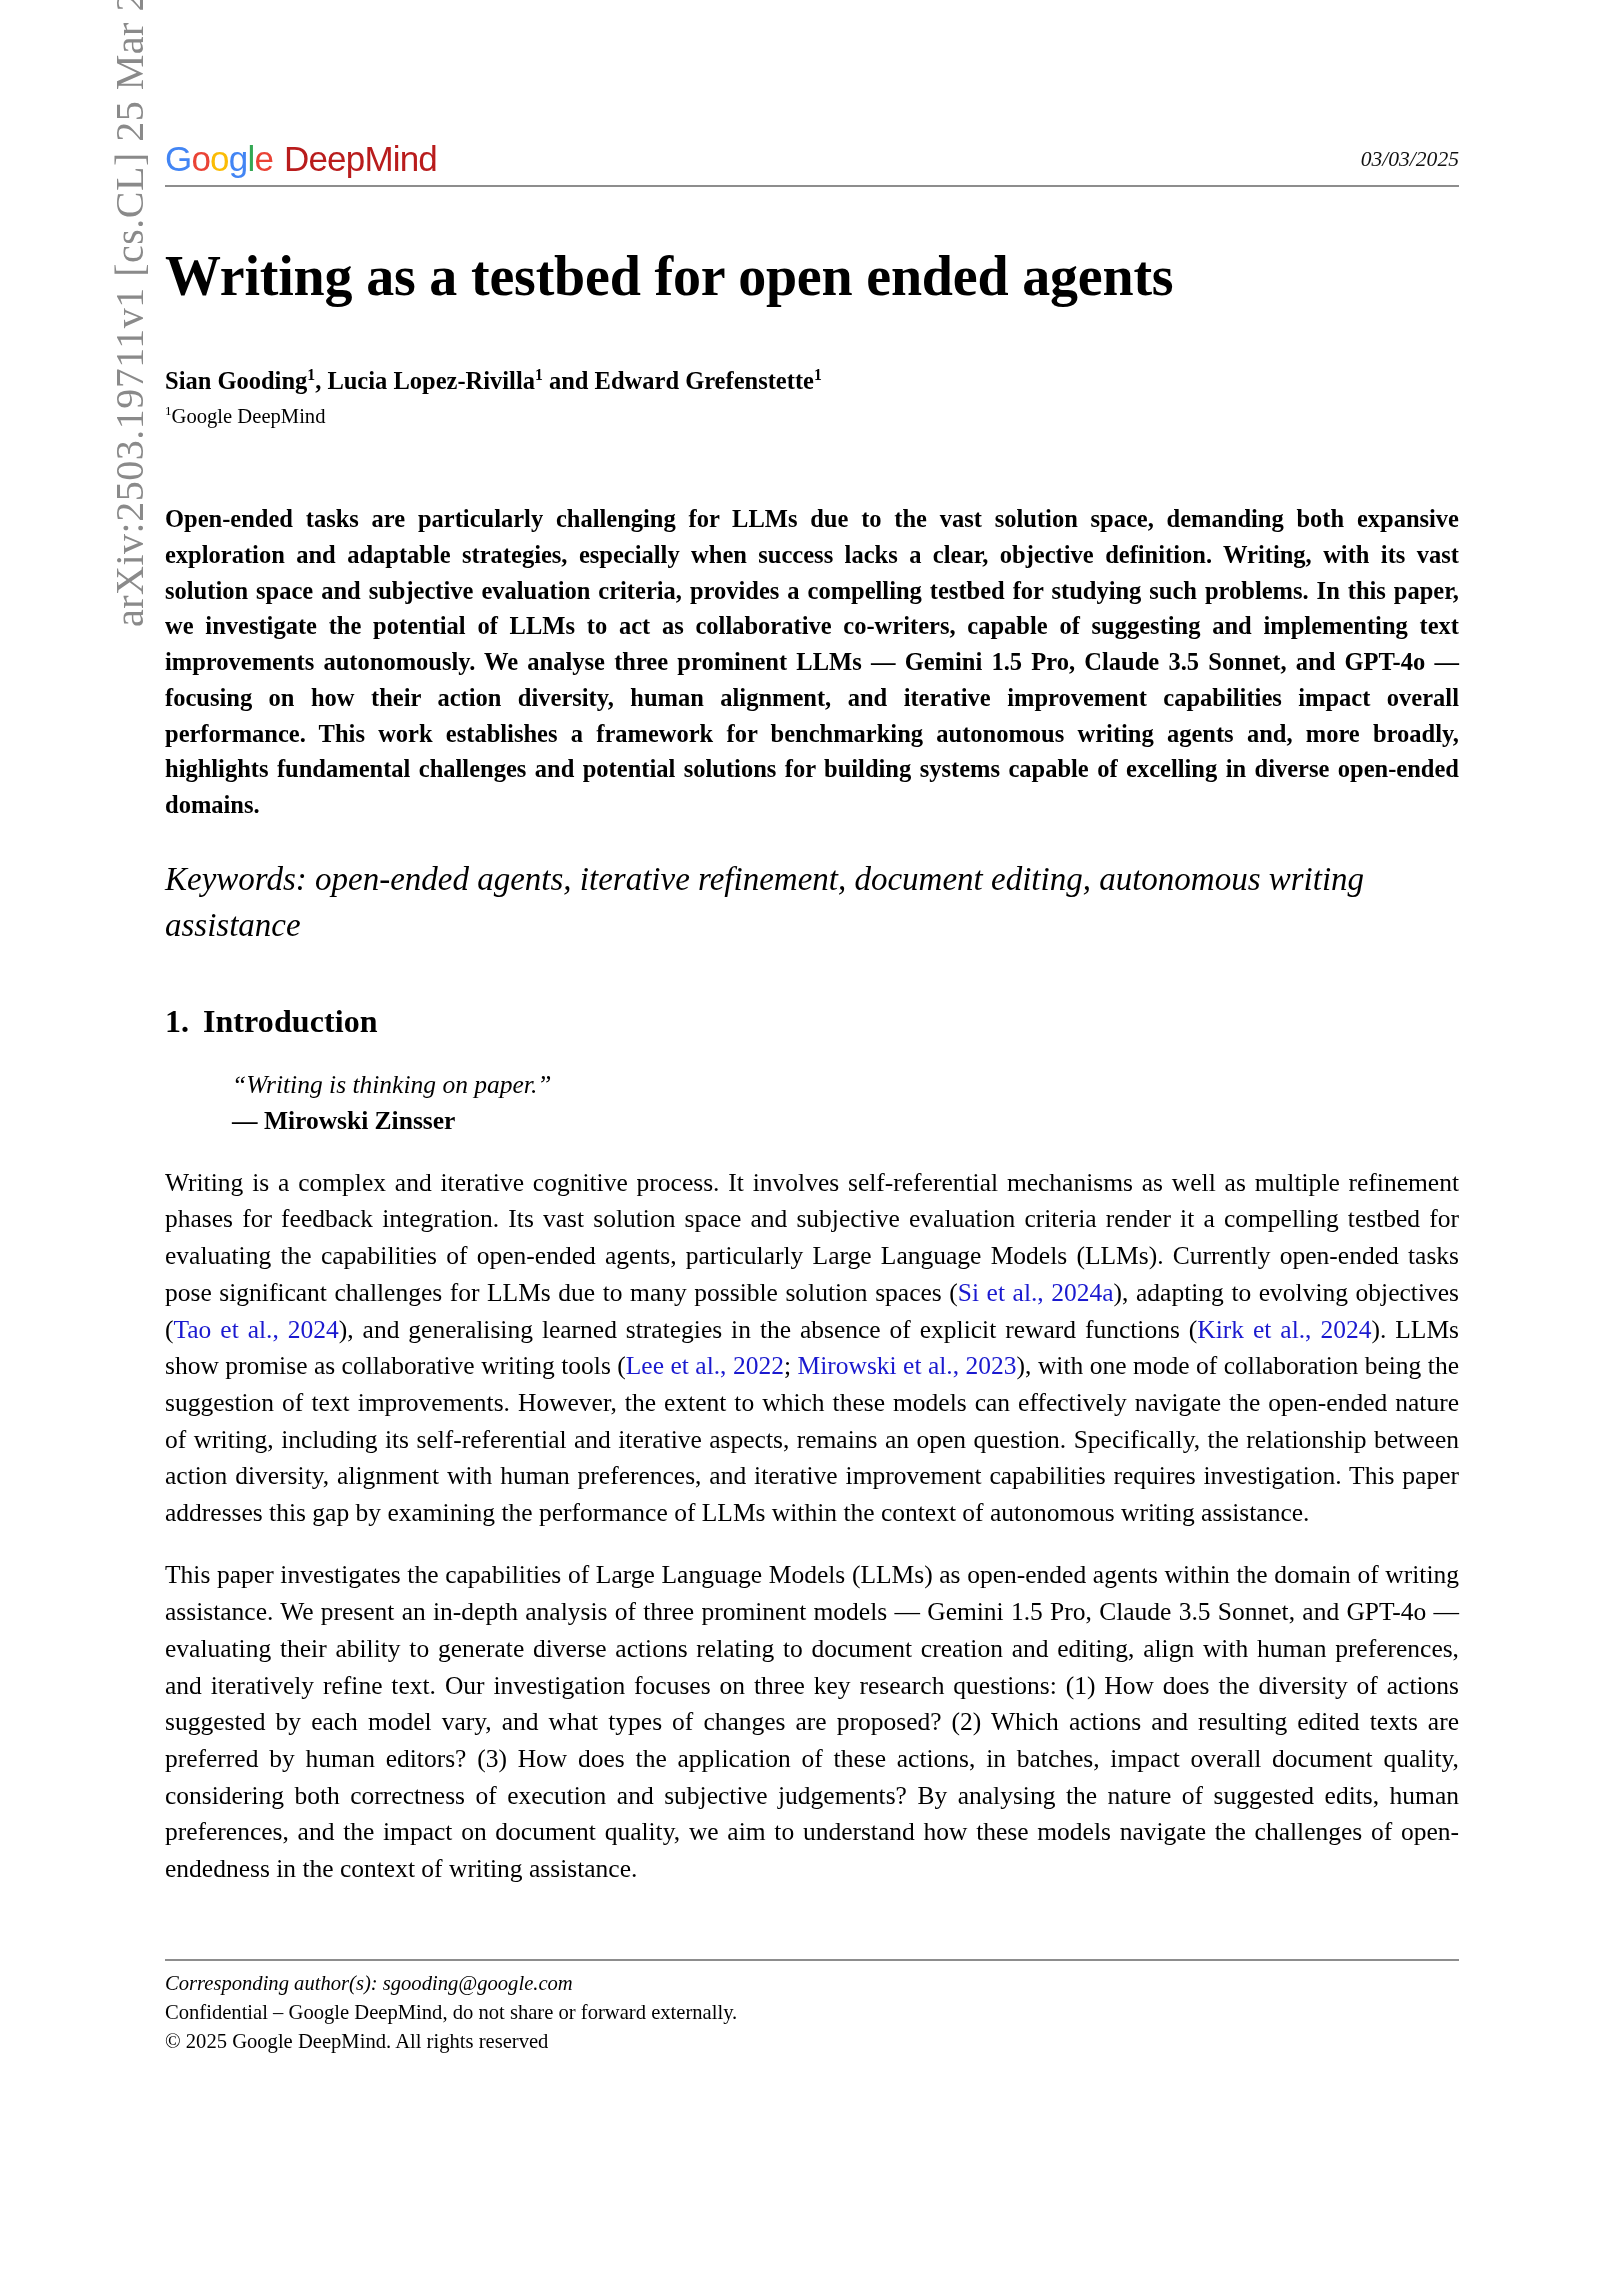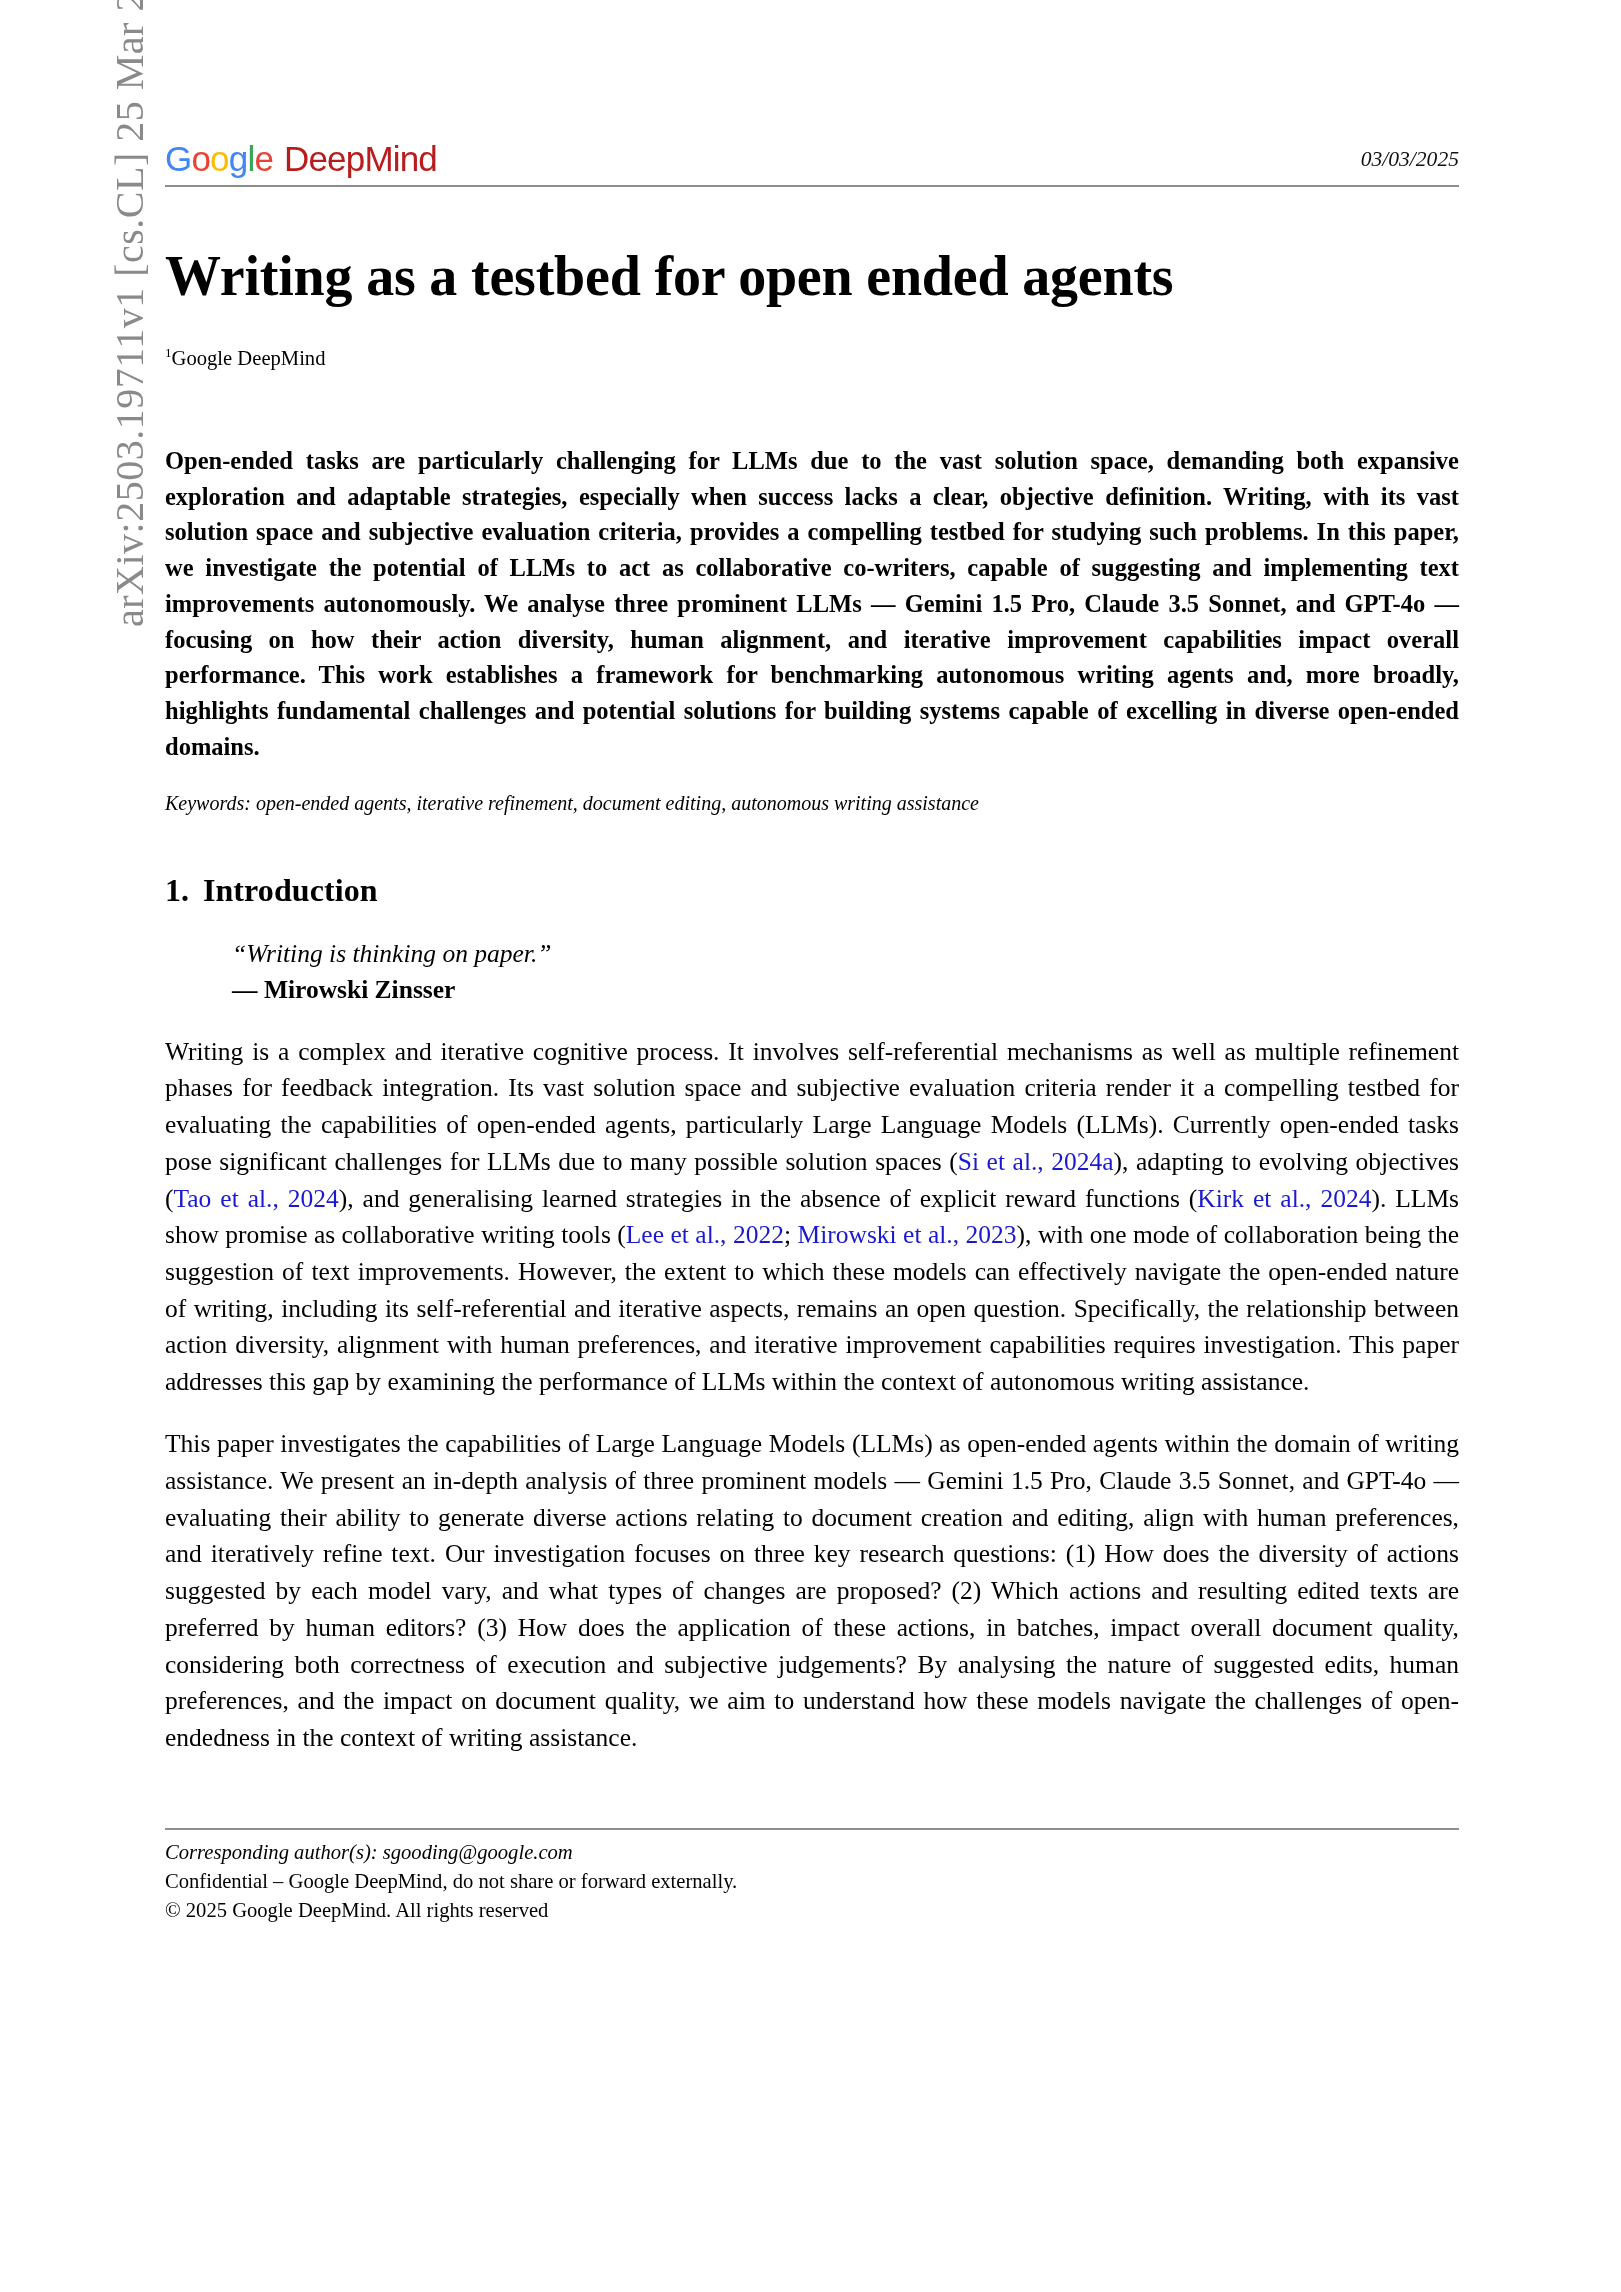--- a/index.html
+++ b/index.html
@@ -106,21 +106,21 @@
   .abstract {
     font-size: 24.5px;
     font-weight: bold;
     line-height: 1.46;
     text-align: justify;
     margin-top: 71px;
   }
 
   
   .keywords {
-    font-size: 20px;
+    font-size: 33px;
     font-style: italic;
     line-height: 1.4;
   }
 
   
   .section-heading {
     font-size: 32px;
     font-weight: bold;
     margin-top: 55px;
     letter-spacing: 0.1px;
@@ -182,20 +182,21 @@
     <div class="header">
       <div class="logo">
         <span class="g1">G</span><span class="o1">o</span><span class="o2">o</span><span class="g2">g</span><span class="l1">l</span><span class="e1">e</span><span class="dm">DeepMind</span>
       </div>
       <div class="header-date">03/03/2025</div>
     </div>
     <hr class="rule-top">
 
     <h1 class="title">Writing as a testbed for open ended agents</h1>
 
+    <div class="authors"><span>Sian Gooding</span><sup>1</sup><span>, </span><span>Lucia Lopez-Rivilla</span><sup>1</sup><span> and </span><span>Edward Grefenstette</span><sup>1</sup></div>
 
     <div class="affil"><sup>1</sup><span>Google DeepMind</span></div>
 
     <p class="abstract">Open-ended tasks are particularly challenging for LLMs due to the vast solution space, demanding both expansive exploration and adaptable strategies, especially when success lacks a clear, objective definition. Writing, with its vast solution space and subjective evaluation criteria, provides a compelling testbed for studying such problems. In this paper, we investigate the potential of LLMs to act as collaborative co-writers, capable of suggesting and implementing text improvements autonomously. We analyse three prominent LLMs — Gemini 1.5 Pro, Claude 3.5 Sonnet, and GPT-4o — focusing on how their action diversity, human alignment, and iterative improvement capabilities impact overall performance. This work establishes a framework for benchmarking autonomous writing agents and, more broadly, highlights fundamental challenges and potential solutions for building systems capable of excelling in diverse open-ended domains.</p>
 
     <p class="keywords">Keywords: open-ended agents, iterative refinement, document editing, autonomous writing assistance</p>
 
     <h2 class="section-heading"><span class="num">1.</span><span>Introduction</span></h2>
 
     <div class="quote-block">

